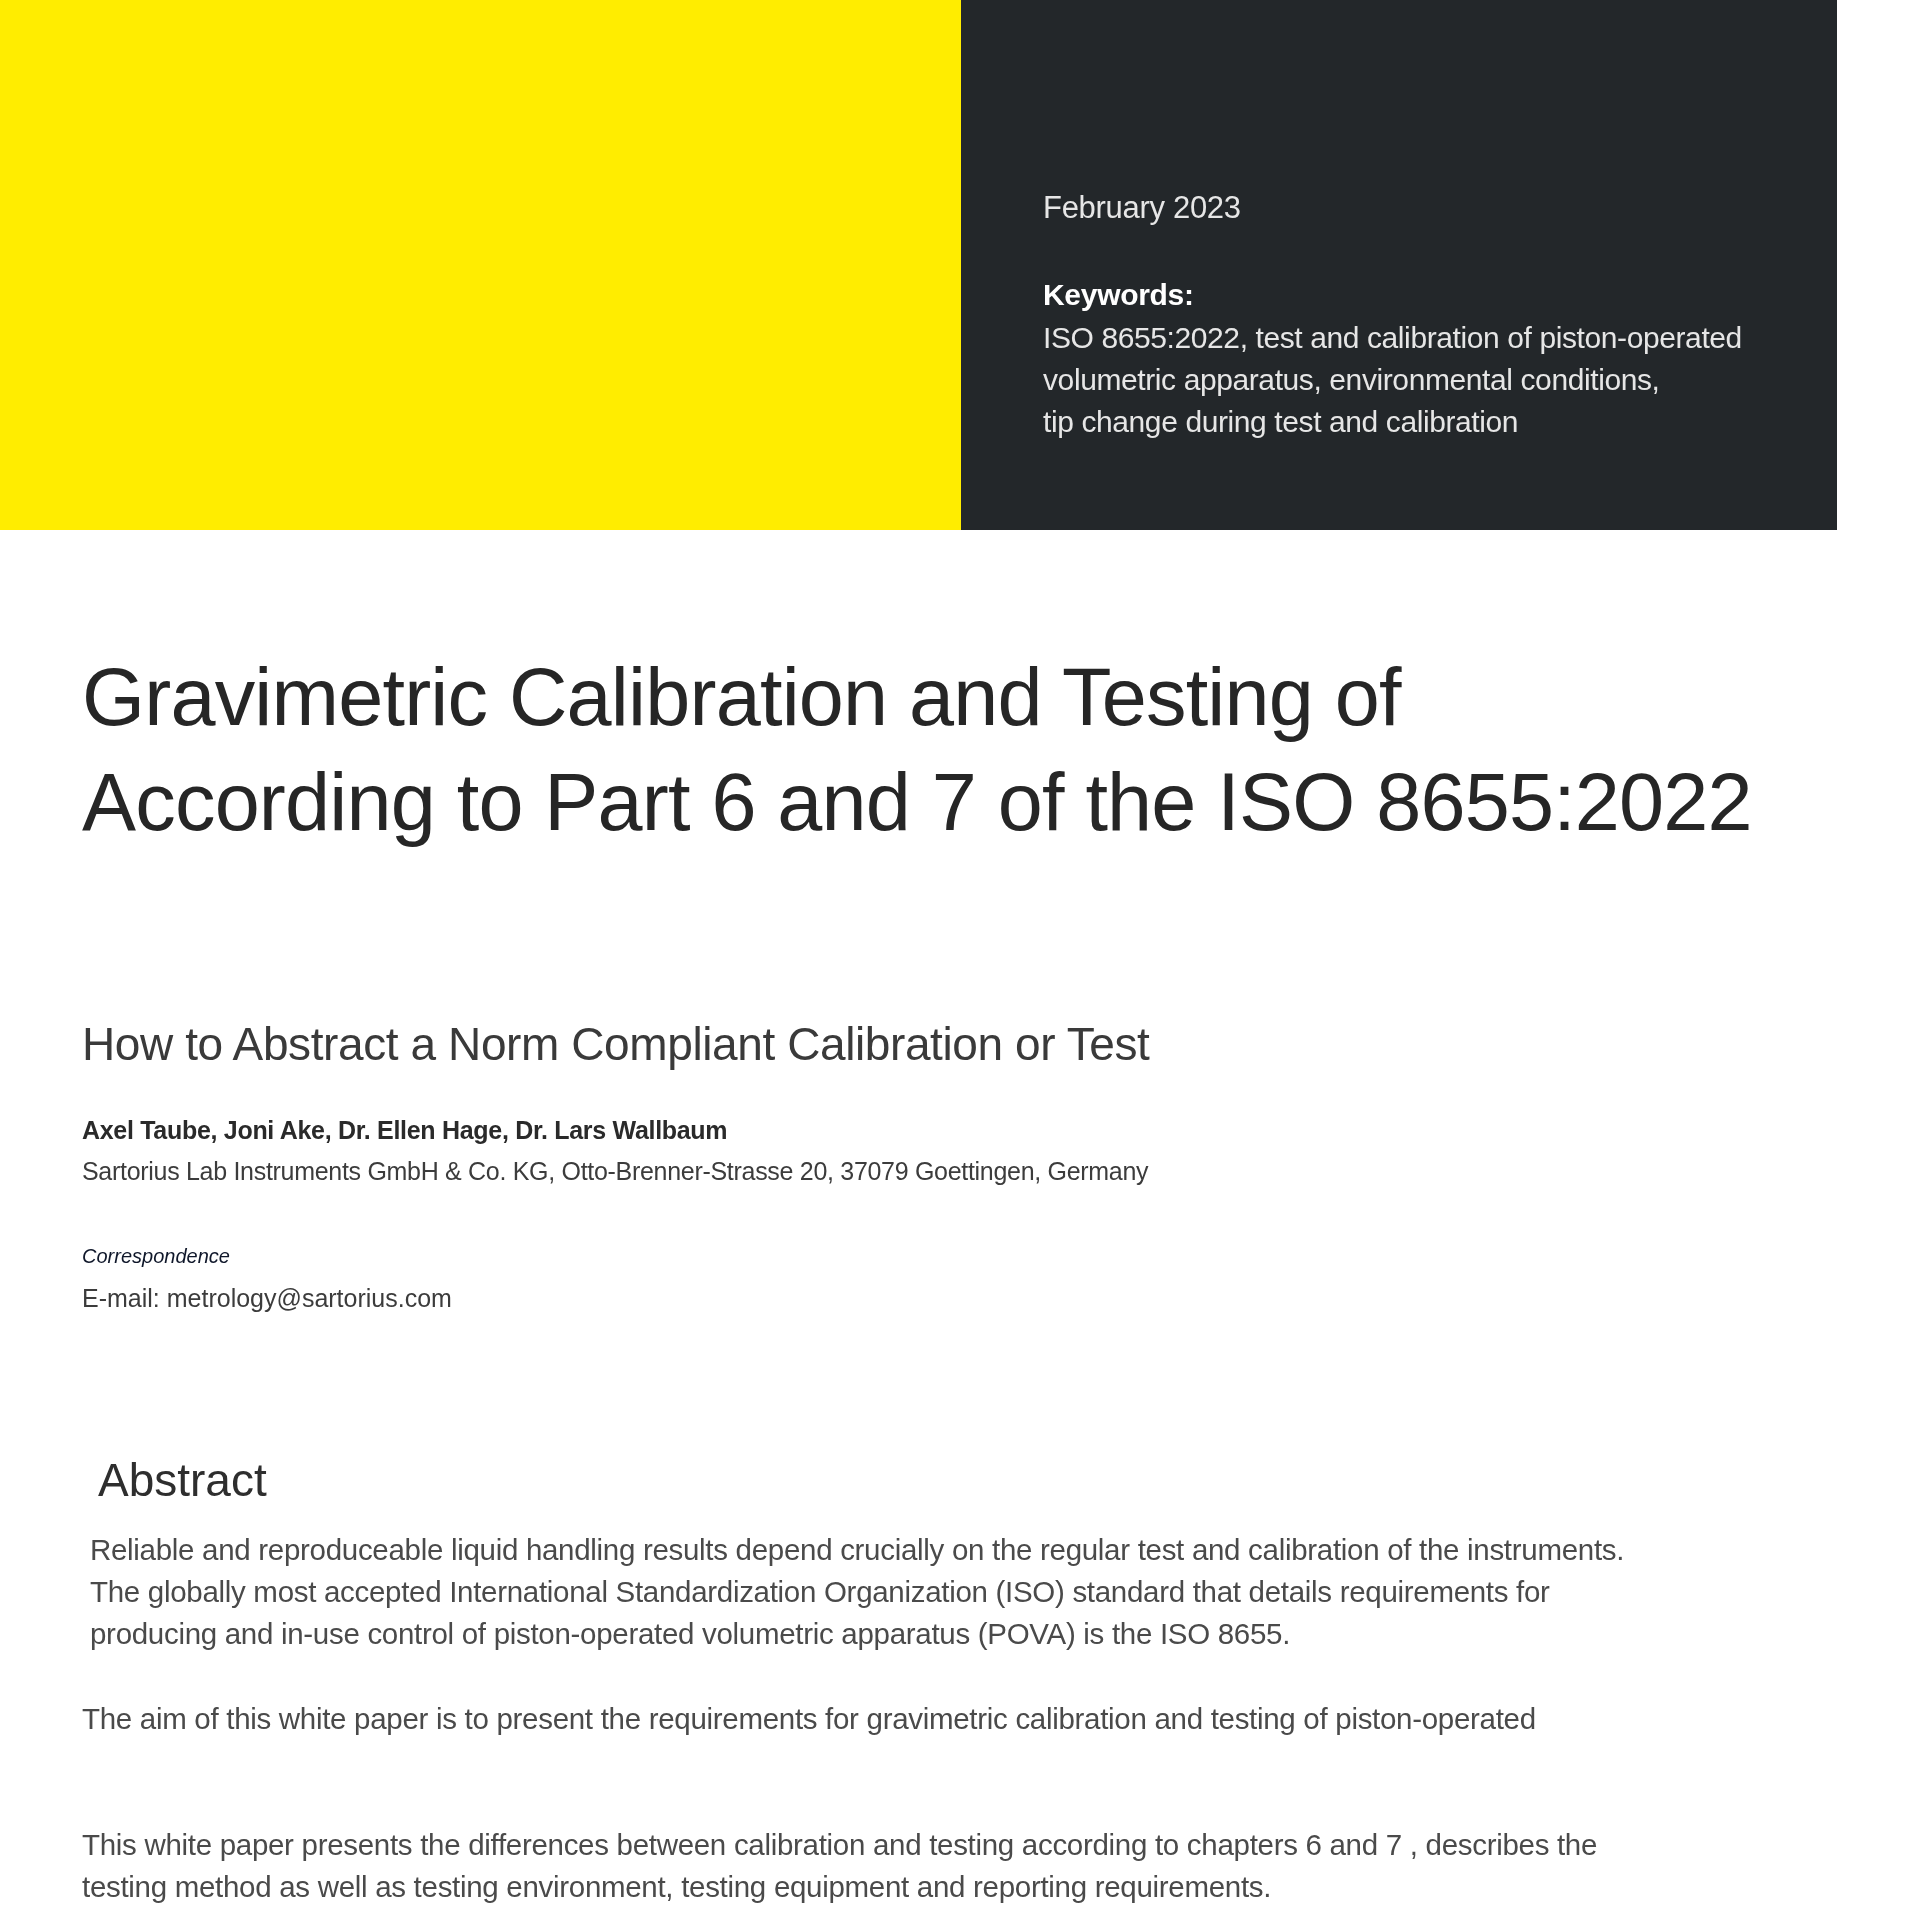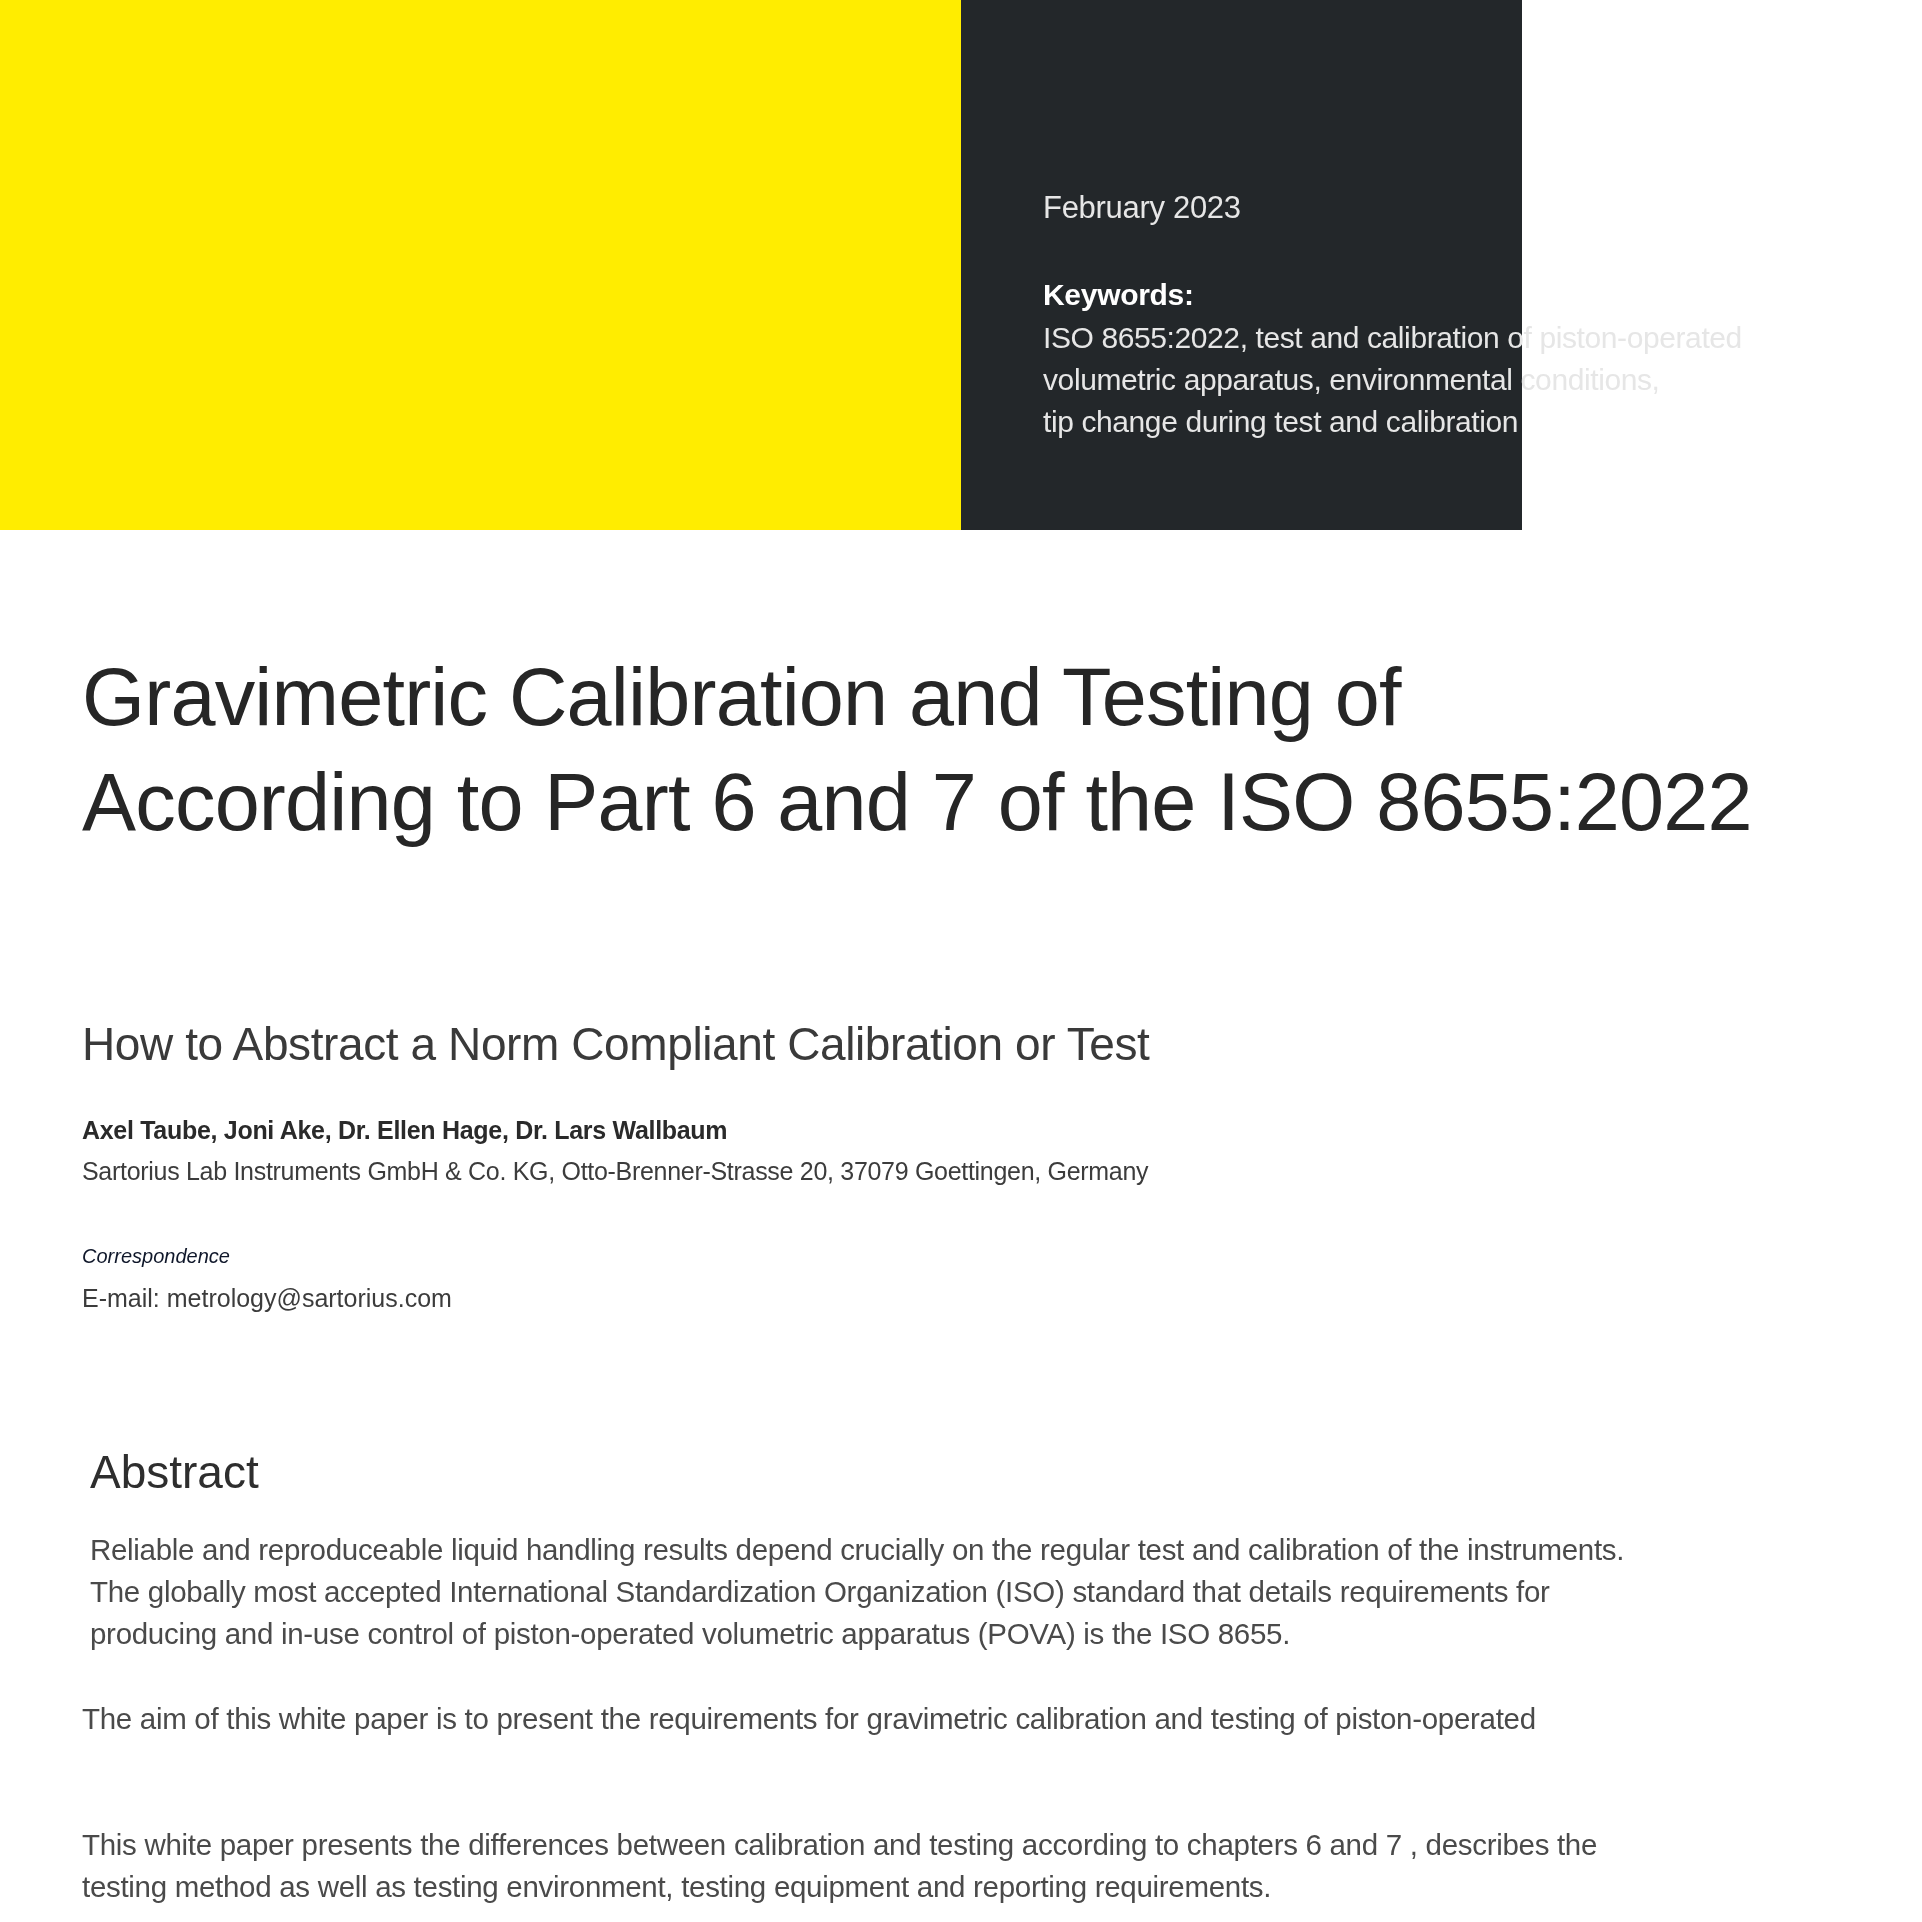--- a/index.html
+++ b/index.html
@@ -11,21 +11,21 @@
       width: 1923px;
       height: 1923px;
       position: relative;
       overflow: hidden;
       font-family: "Liberation Sans", "DejaVu Sans", sans-serif;
       color: #2b2b2b;
     }
     .header {
       position: absolute;
       left: 0; top: 0;
-      width: 1522px;
+      width: 1837px;
       height: 530px;
       display: flex;
     }
     .header-yellow {
       width: 961px;
       height: 530px;
       background: #FFED00;
     }
     .header-dark {
       flex: 1;
@@ -136,21 +136,21 @@
       white-space: nowrap;
     }
     .abstract-heading {
       position: absolute;
       top: 1436px;
       left: 0;
       font-size: 46px;
       line-height: 57px;
       font-weight: normal;
       color: #2e2e2e;
-      margin: 8px;
+      margin: 16px;
     }
     .para {
       position: absolute;
       left: 0;
       font-size: 29.5px;
       line-height: 42px;
       color: #4a4a4a;
       letter-spacing: -0.3px;
     }
     .para div { white-space: nowrap; }

